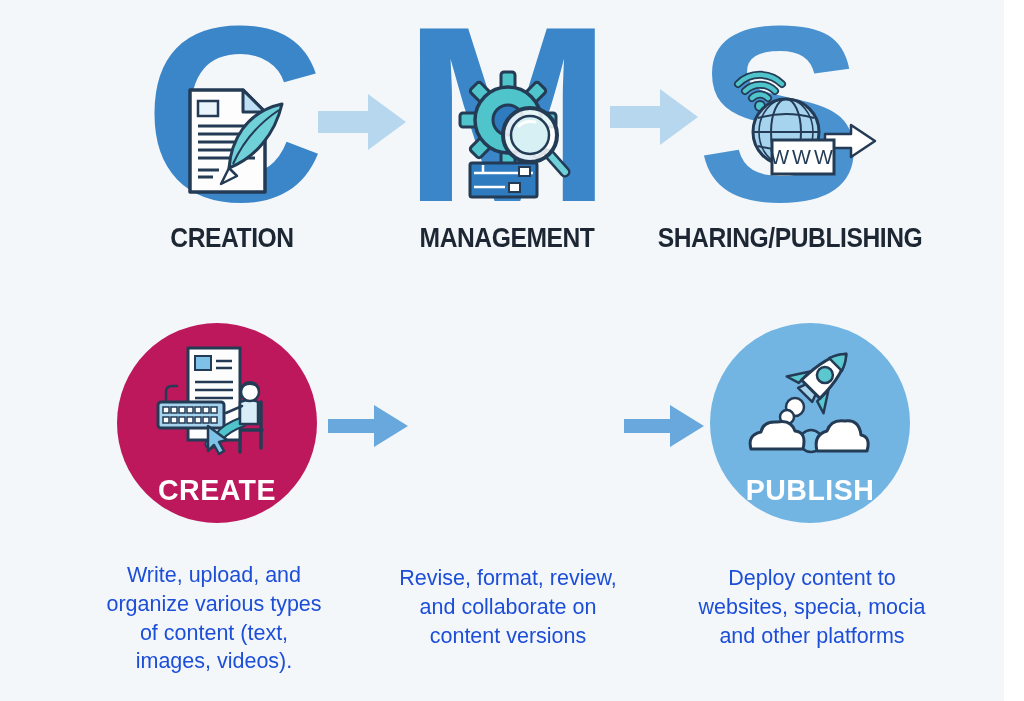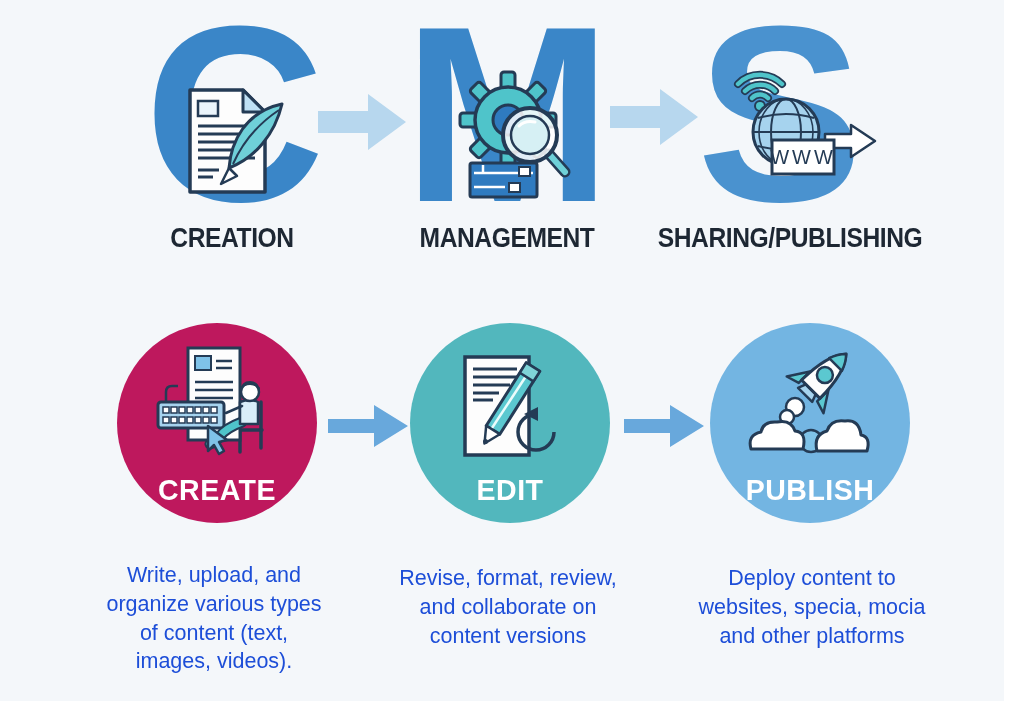--- a/index.html
+++ b/index.html
@@ -195,40 +195,20 @@
       <path d="M92,82 Q76,88 70,96 Q66,102 60,104" fill="none" stroke="#4fc4ca" stroke-width="7" stroke-linecap="round"></path>
       <path d="M90,62 Q100,58 108,62 L108,84 H90 Z" fill="#d9edf9" stroke="#243b55" stroke-width="2.5" stroke-linejoin="round"></path>
       <path d="M92,66 L76,73" fill="none" stroke="#243b55" stroke-width="2.5" stroke-linecap="round"></path>
       <circle cx="100" cy="52" r="9" fill="#ffffff" stroke="#243b55" stroke-width="2.5"></circle>
       <path d="M91,51 Q92,42 100,42 Q108,42 109,51 L109,48 Q106,44 100,44 Q94,44 91,48 Z" fill="#5bc8d0" stroke="#243b55" stroke-width="2"></path>
       <polygon points="58,86 58,111 64,105 69,114 74,111 69,102 77,100" fill="#7fc2e8" stroke="#243b55" stroke-width="2.5" stroke-linejoin="round"></polygon>
     </svg>
     <div class="circle-label">CREATE</div>
   </div>
 
-  <div class="step-circle edit">
-    <svg class="circle-icon" style="left:45px;top:32px;" width="110" height="105" viewBox="0 0 110 105">
-      <rect x="10" y="2" width="64" height="98" fill="#fdfdfd" stroke="#243b55" stroke-width="3.5"></rect>
-      <g stroke="#243b55" stroke-width="3">
-        <line x1="18" y1="14" x2="62" y2="14"></line>
-        <line x1="18" y1="22" x2="62" y2="22"></line>
-        <line x1="18" y1="30" x2="55" y2="30"></line>
-        <line x1="18" y1="38" x2="44" y2="38"></line>
-        <line x1="18" y1="45" x2="38" y2="45"></line>
-      </g>
-      <path d="M81,59 A18,18 0 1 0 99,77" fill="none" stroke="#243b55" stroke-width="3.5"></path>
-      <polygon points="83,52 69,59 83,66" fill="#243b55"></polygon>
-      <polygon points="84.8,16.3 71.2,7.7 31.2,70.7 44.8,79.3" fill="#5bc8d0" stroke="#243b55" stroke-width="3" stroke-linejoin="round"></polygon>
-      <line x1="77" y1="12" x2="37" y2="73" stroke="#eafcfc" stroke-width="2.5"></line>
-      <polygon points="84.8,16.3 71.2,7.7 64.8,17.8 78.4,26.4" fill="#7fd4d8" stroke="#243b55" stroke-width="2.5" stroke-linejoin="round"></polygon>
-      <polygon points="44.8,79.3 31.2,70.7 29.5,88.5" fill="#ffffff" stroke="#243b55" stroke-width="2.5" stroke-linejoin="round"></polygon>
-      <circle cx="30.5" cy="86.5" r="2.5" fill="#243b55"></circle>
-    </svg>
-    <div class="circle-label">EDIT</div>
-  </div>
 
   <div class="step-circle publish">
     <svg class="circle-icon" style="left:35px;top:22px;" width="130" height="110" viewBox="0 0 130 110">
       <circle cx="50" cy="62" r="9" fill="#ffffff" stroke="#243b55" stroke-width="2.5"></circle>
       <circle cx="42" cy="72" r="7" fill="#ffffff" stroke="#243b55" stroke-width="2.5"></circle>
       <circle cx="66" cy="96" r="11" fill="#7fc2e8" stroke="#243b55" stroke-width="2.5"></circle>
       <g transform="rotate(45 70 40)">
         <path d="M57,34 L44,54 L57,50 Z" fill="#5bc8d0" stroke="#243b55" stroke-width="2.5" stroke-linejoin="round"></path>
         <path d="M83,34 L96,54 L83,50 Z" fill="#5bc8d0" stroke="#243b55" stroke-width="2.5" stroke-linejoin="round"></path>
         <path d="M63,46 L60,54 H80 L77,46 Z" fill="#a6d3ee" stroke="#243b55" stroke-width="2.5" stroke-linejoin="round"></path>

